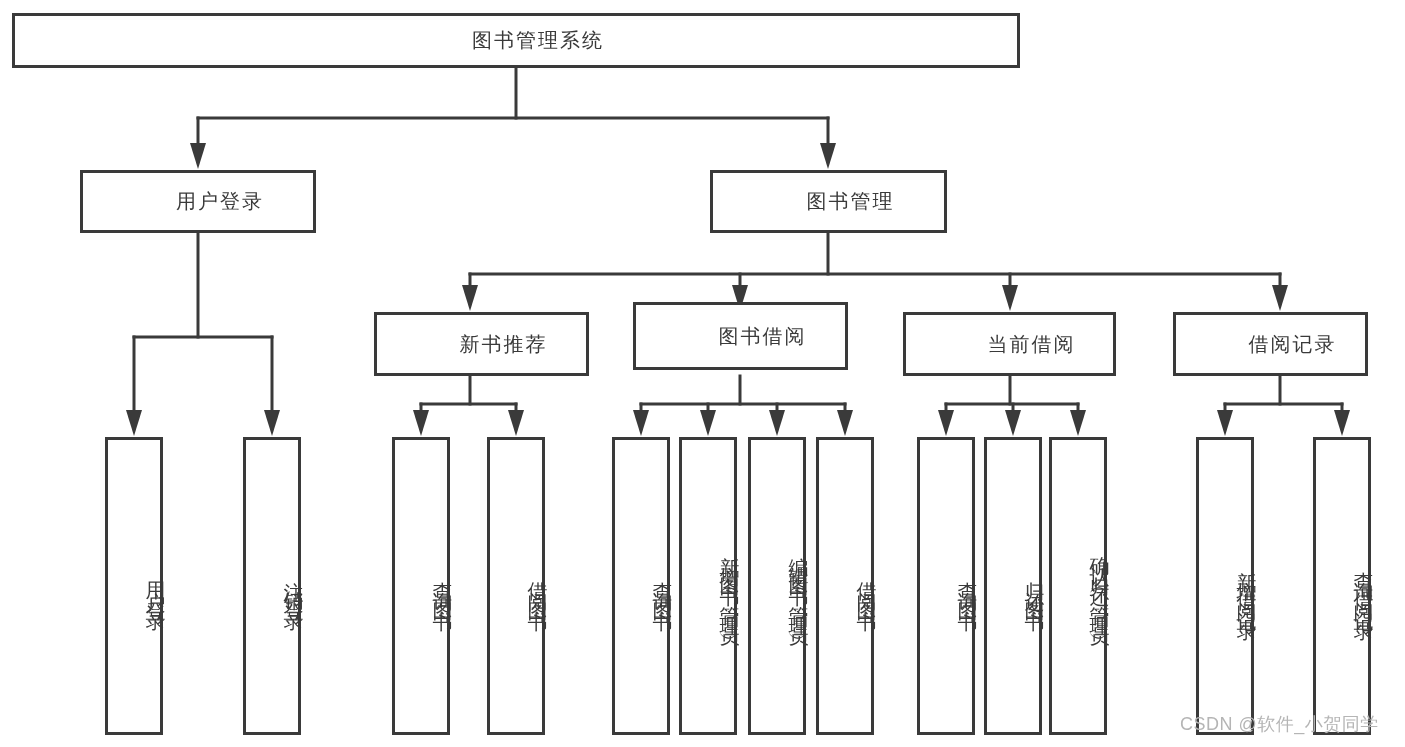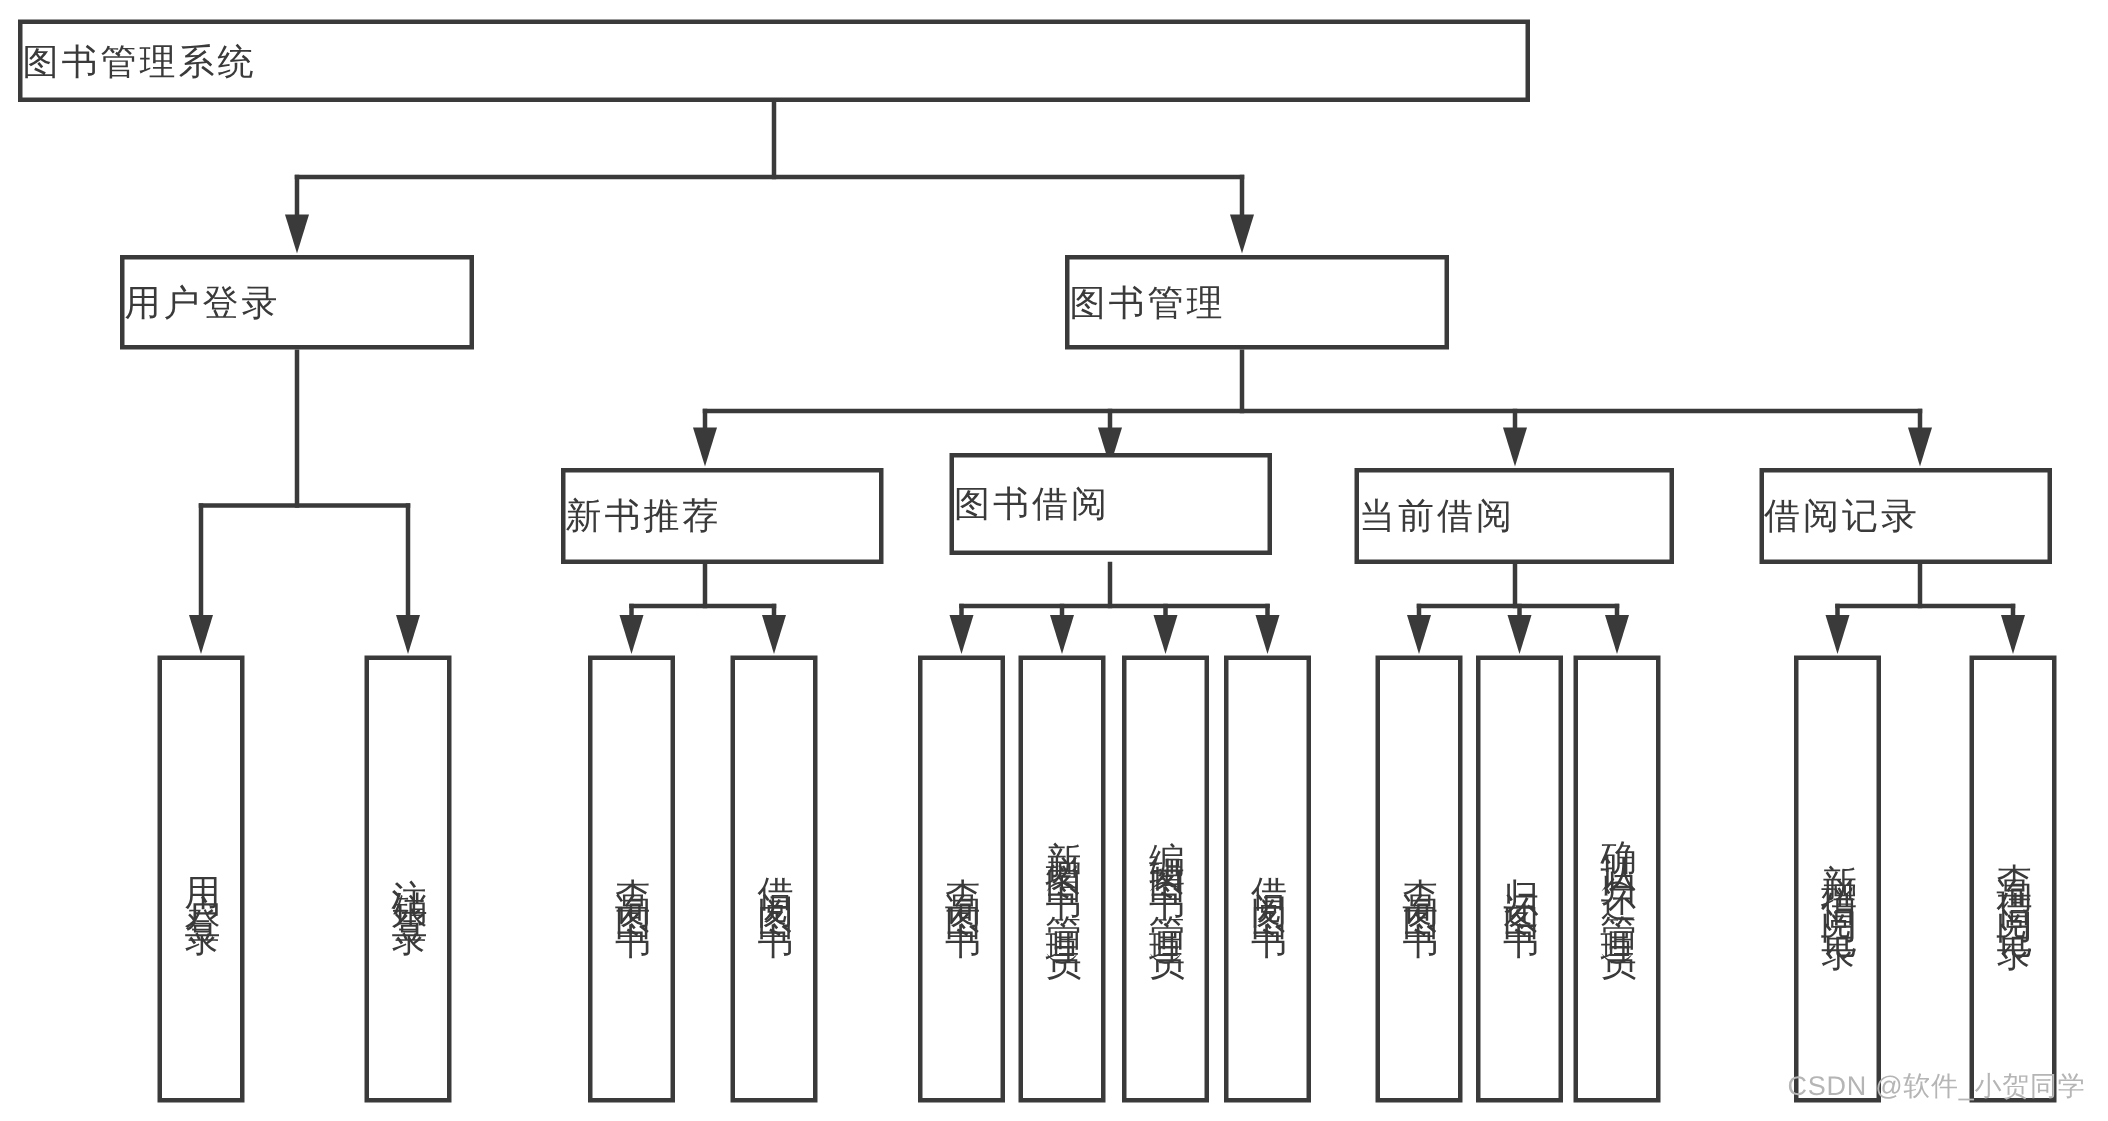--- a/index.html
+++ b/index.html
@@ -17,44 +17,44 @@
     width: 1405px; height: 747px;
     pointer-events: none;
   }
   .box {
     position: absolute;
     box-sizing: border-box;
     background: #ffffff;
     border: 3px solid #3a3a3a;
     display: flex;
     align-items: center;
-    justify-content: flex-start;
+    justify-content: center;
     color: #3a3a3a;
-    font-size: 24px;
+    font-size: 20px;
     letter-spacing: 2px;
     z-index: 2;
+    padding-left: 44px;
   }
   .box.vbox span.lbl {
     writing-mode: vertical-rl;
     text-orientation: mixed;
     letter-spacing: 10px;
     line-height: 52px;
     white-space: nowrap;
   }
   .watermark {
     position: absolute;
     left: 1180px;
     top: 712px;
     width: 222px;
     color: #b5b5b5;
     font-size: 18px;
     letter-spacing: 0.5px;
     z-index: 5;
     white-space: nowrap;
-    text-align: center;
   }
 </style>
 </head>
 <body>
 
 <div class="canvas">
 
   <svg class="connectors" viewBox="0 0 1405 747" xmlns="http://www.w3.org/2000/svg">
     <g stroke="#3a3a3a" stroke-width="3" stroke-linecap="square" fill="#3a3a3a">
 
@@ -119,21 +119,21 @@
     </g>
   </svg>
 
   <div class="box" style="left:12px;top:13px;width:1008px;height:55px">
     <span class="lbl">图书管理系统</span>
   </div>
 
   <div class="box" style="left:80px;top:170px;width:236px;height:63px">
     <span class="lbl">用户登录</span>
   </div>
-  <div class="box" style="left:710px;top:170px;width:256px;height:63px">
+  <div class="box" style="left:710px;top:170px;width:237px;height:63px">
     <span class="lbl">图书管理</span>
   </div>
 
   <div class="box" style="left:374px;top:312px;width:215px;height:64px">
     <span class="lbl">新书推荐</span>
   </div>
   <div class="box" style="left:633px;top:302px;width:215px;height:68px">
     <span class="lbl">图书借阅</span>
   </div>
   <div class="box" style="left:903px;top:312px;width:213px;height:64px">

